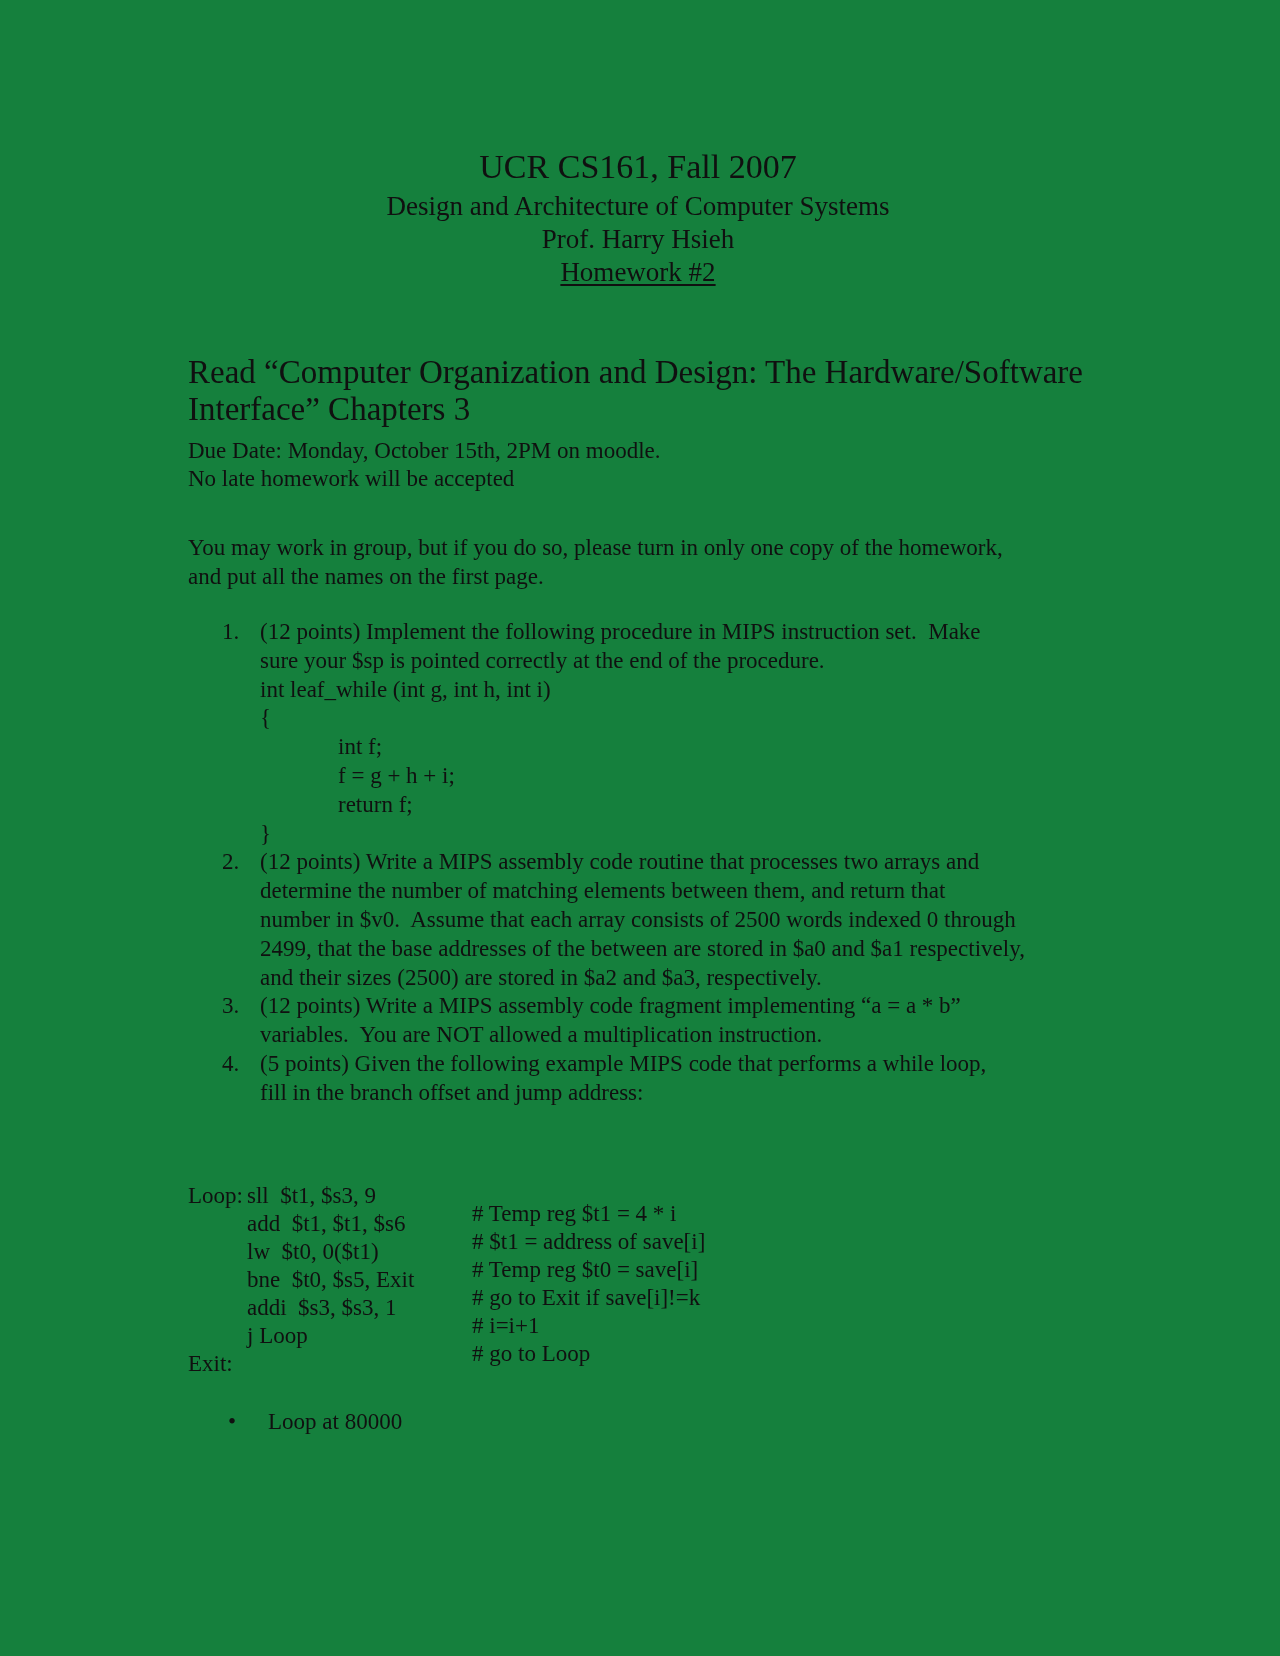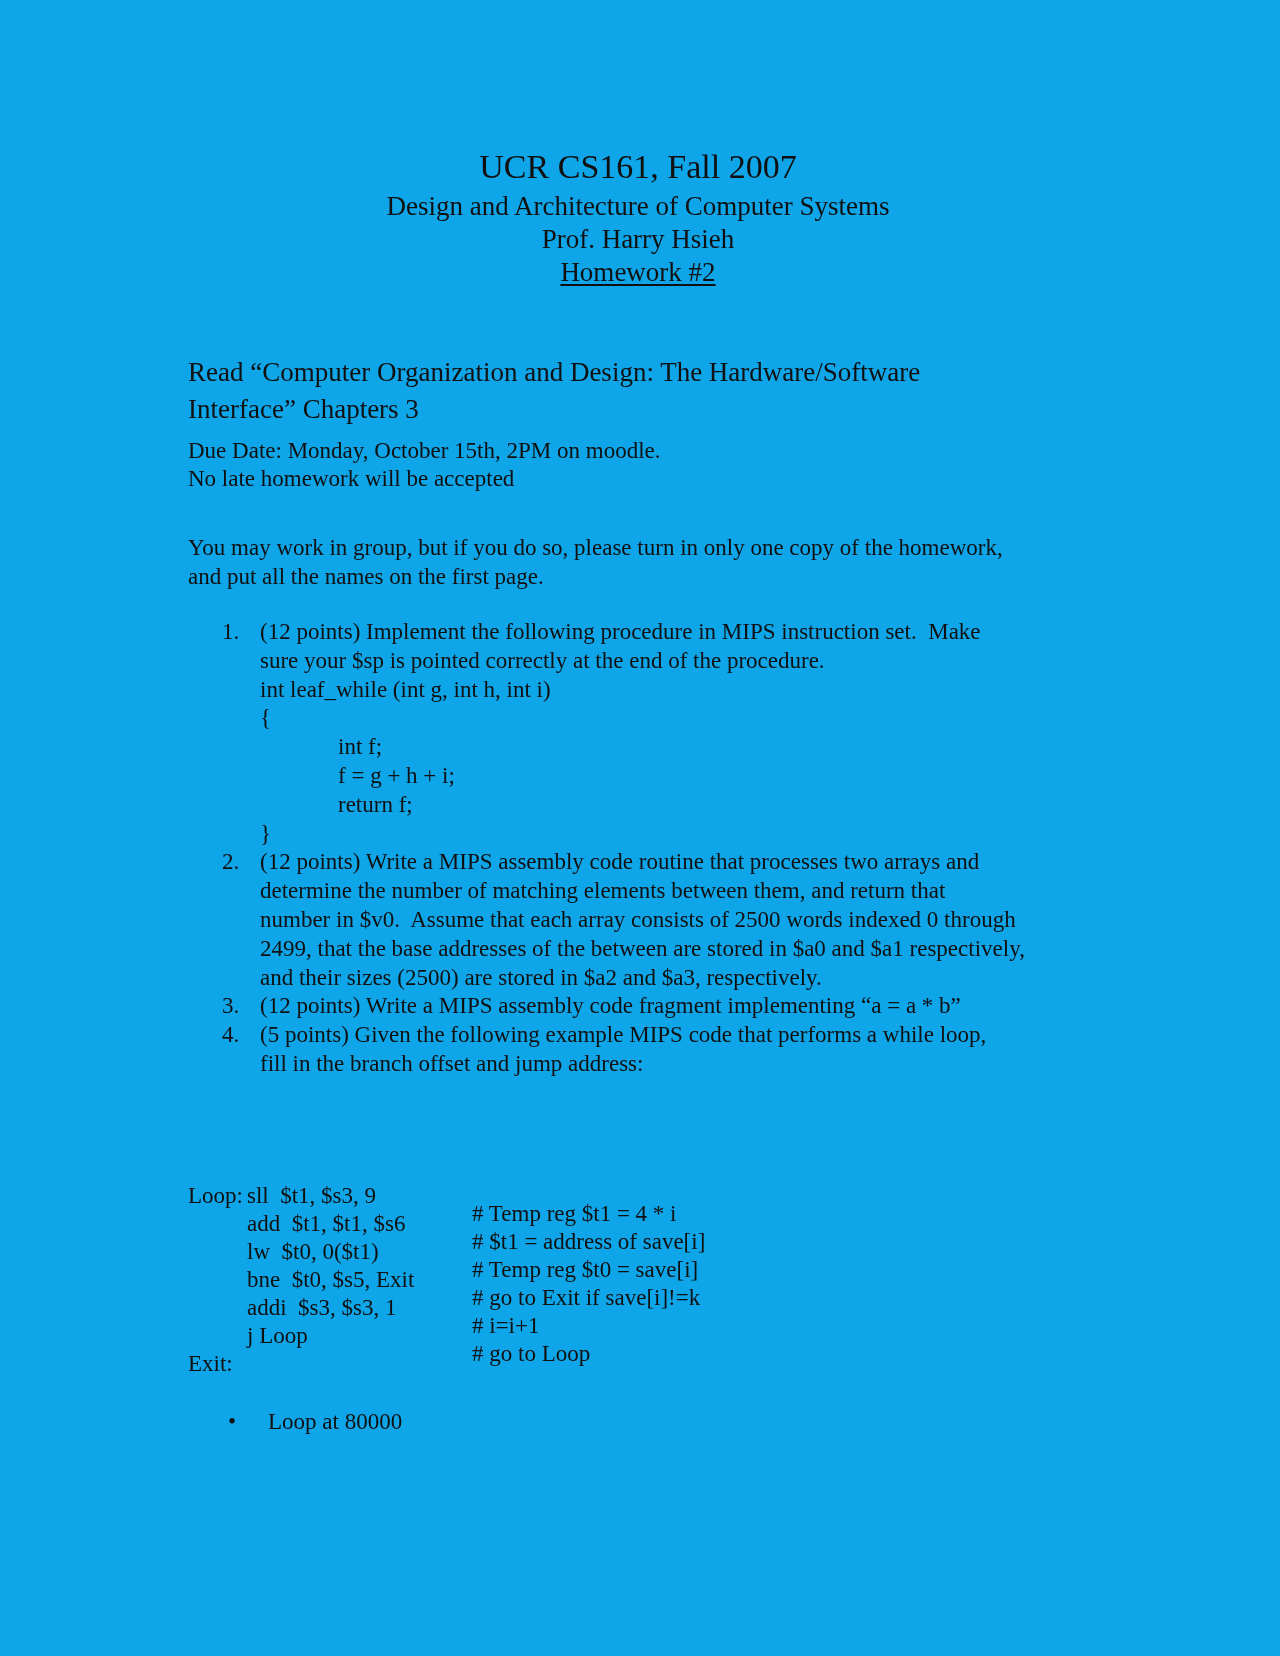--- a/index.html
+++ b/index.html
@@ -3,32 +3,32 @@
 <meta charset="utf-8">
 <style>
   html,body{margin:0;padding:0;}
   body{
     width:1280px;height:1656px;
     background:#ffffff;
     font-family:"Liberation Serif","DejaVu Serif",serif;
     color:#101010;
     -webkit-font-smoothing:antialiased;
   }
-  .page{position:relative;width:1280px;height:1656px;overflow:hidden;background:#0ea5e9;}
+  .page{position:relative;width:1280px;height:1656px;overflow:hidden;background:#15803d;}
 
   .line{white-space:pre;}
 
   
   .header{position:absolute;top:144px;left:186px;width:904px;text-align:center;}
   .course-title{font-size:34px;line-height:46px;}
   .course-sub{font-size:27px;line-height:33px;}
   .assignment{text-decoration:underline;text-underline-offset:3px;}
 
   
-  .reading{position:absolute;top:354px;left:188px;font-size:27px;line-height:37px;}
+  .reading{position:absolute;top:354px;left:188px;font-size:33px;line-height:37px;}
 
   
   .due{position:absolute;top:437px;left:188px;font-size:23px;line-height:28px;}
 
   
   .policy{position:absolute;top:534px;left:188px;font-size:23px;line-height:28.5px;}
 
   
   .problems{position:absolute;top:618px;left:188px;width:1000px;font-size:23px;line-height:28.8px;}
   .problem{position:relative;padding-left:72px;}
@@ -94,20 +94,21 @@
       <div class="line">(12 points) Write a MIPS assembly code routine that processes two arrays and</div>
       <div class="line">determine the number of matching elements between them, and return that</div>
       <div class="line">number in $v0.  Assume that each array consists of 2500 words indexed 0 through</div>
       <div class="line">2499, that the base addresses of the between are stored in $a0 and $a1 respectively,</div>
       <div class="line">and their sizes (2500) are stored in $a2 and $a3, respectively.</div>
     </div>
 
     <div class="problem">
       <span class="pnum line">3.</span>
       <div class="line">(12 points) Write a MIPS assembly code fragment implementing “a = a * b”</div>
+      <div class="line">variables.  You are NOT allowed a multiplication instruction.</div>
     </div>
 
     <div class="problem">
       <span class="pnum line">4.</span>
       <div class="line">(5 points) Given the following example MIPS code that performs a while loop,</div>
       <div class="line">fill in the branch offset and jump address:</div>
     </div>
 
   </div>
 

